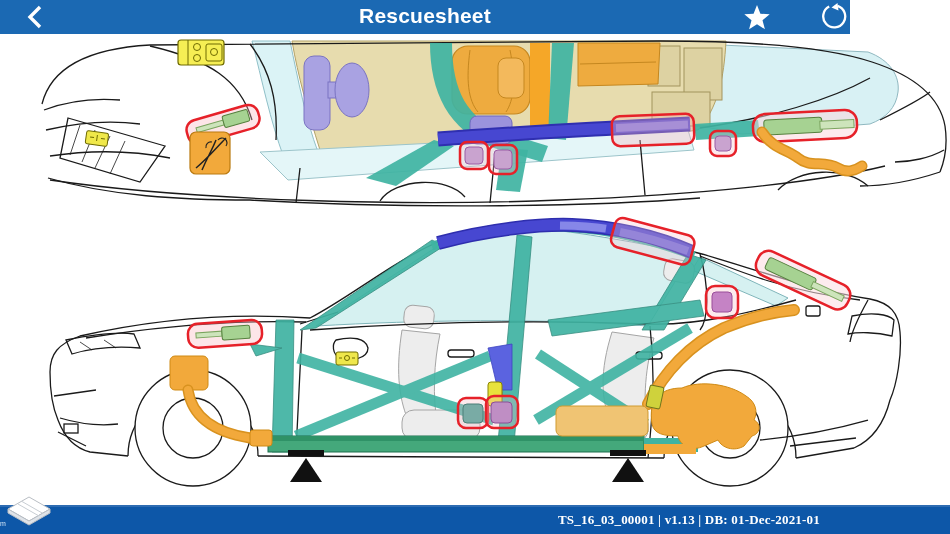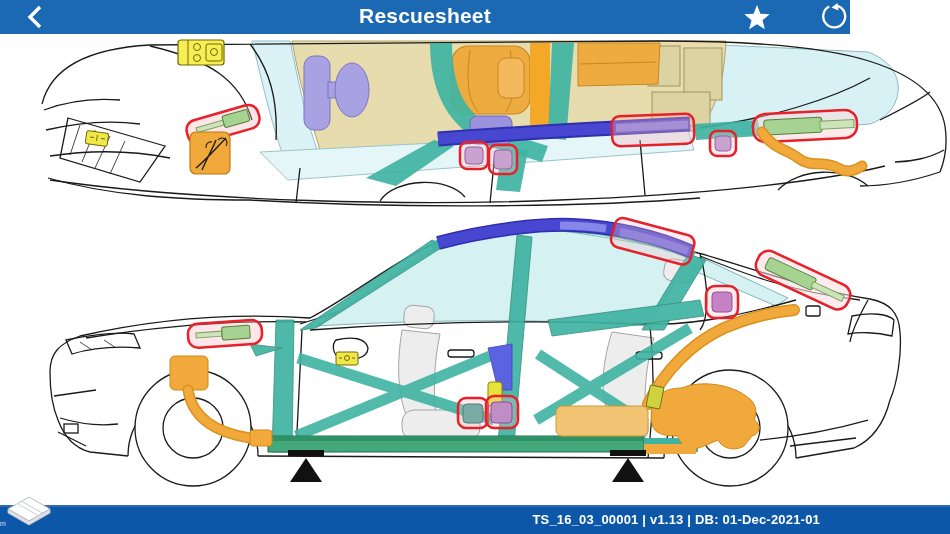--- a/index.html
+++ b/index.html
@@ -24,21 +24,21 @@
   .home-btn{left:893px;}
   
   .diagram-svg{position:absolute;left:0;top:0;z-index:5;}
   
   .footer{
     position:absolute;left:0;bottom:0;width:950px;height:27px;
     background:#0d57a8;border-top:2px solid #2e6cb2;z-index:30;
   }
   .footer .info{
     position:absolute;right:130px;top:5px;color:#ffffff;
-    font-size:13px;font-weight:bold;letter-spacing:.2px;white-space:nowrap;
+    font-size:13px;font-weight:bold;letter-spacing:.2px;white-space:nowrap;font-family:Liberation Serif, serif;
   }
   .footer-logo{position:absolute;left:4px;bottom:1px;z-index:40;}
   .watermark{position:absolute;left:0px;bottom:7px;z-index:41;
     color:#cfe3f5;font-size:7px;line-height:7px;}
 </style>
 </head>
 <body>
 
 <svg class="diagram-svg" width="950" height="534" viewBox="0 0 950 534">
 

